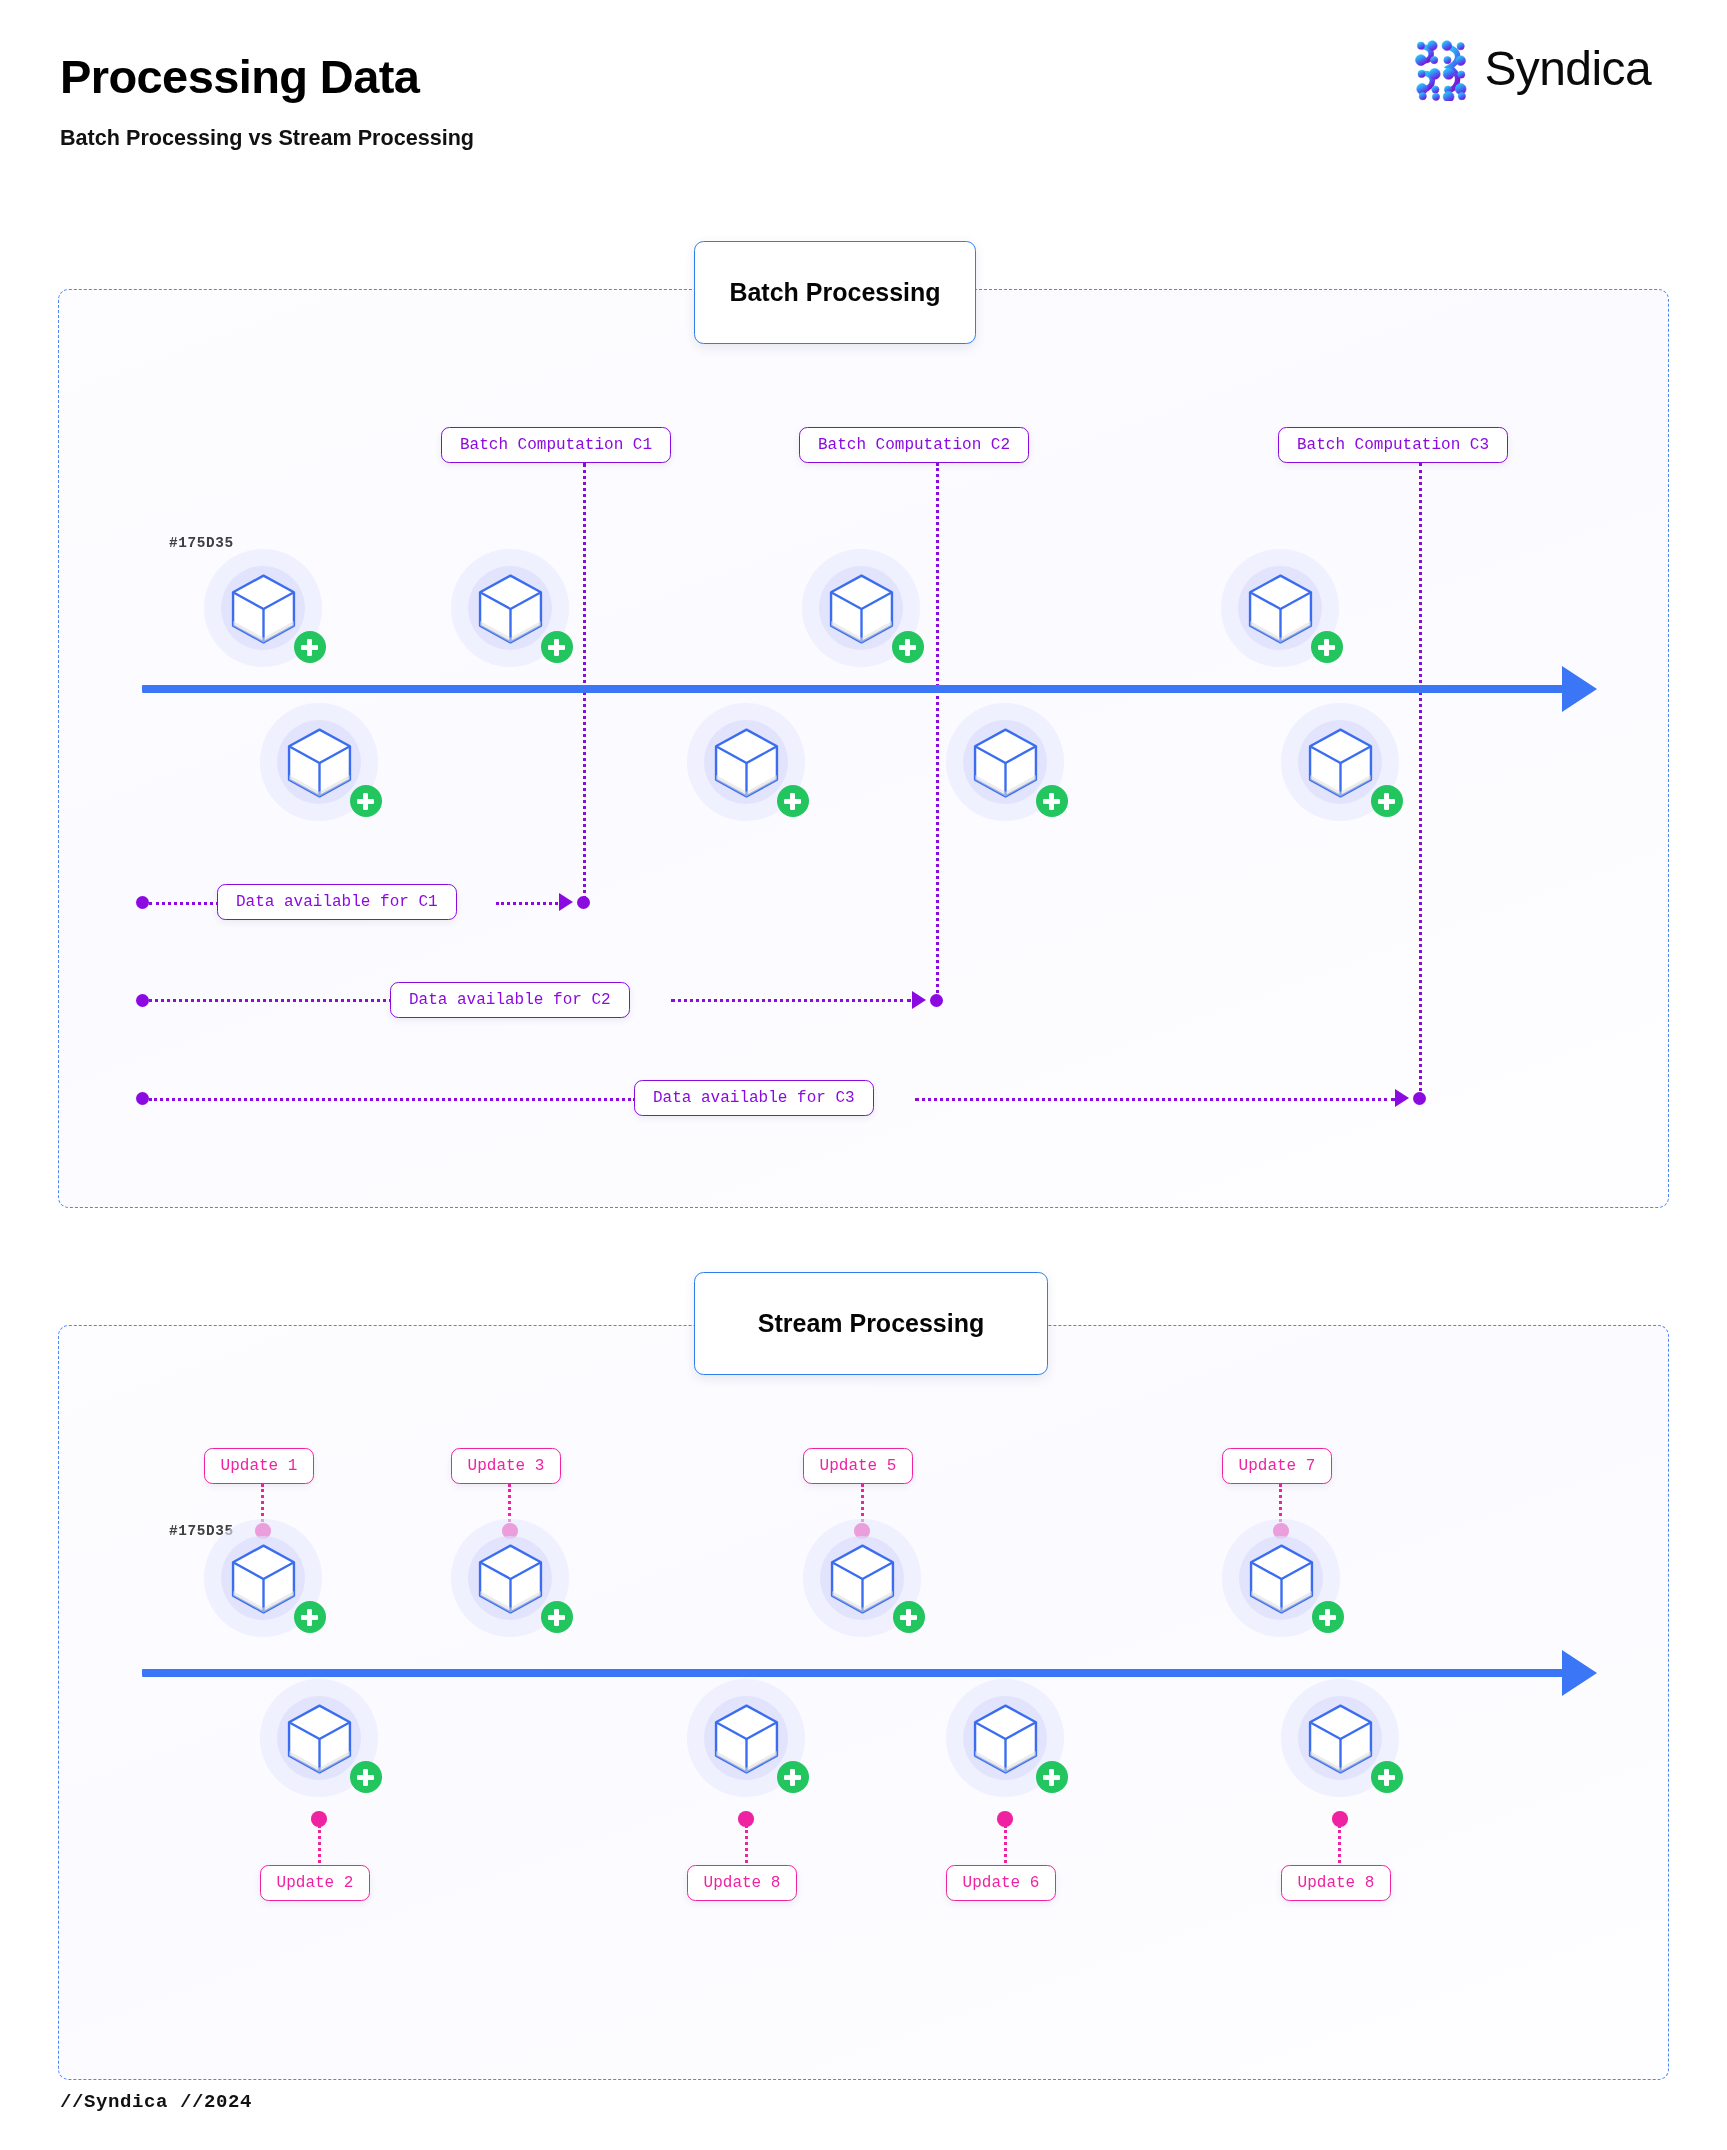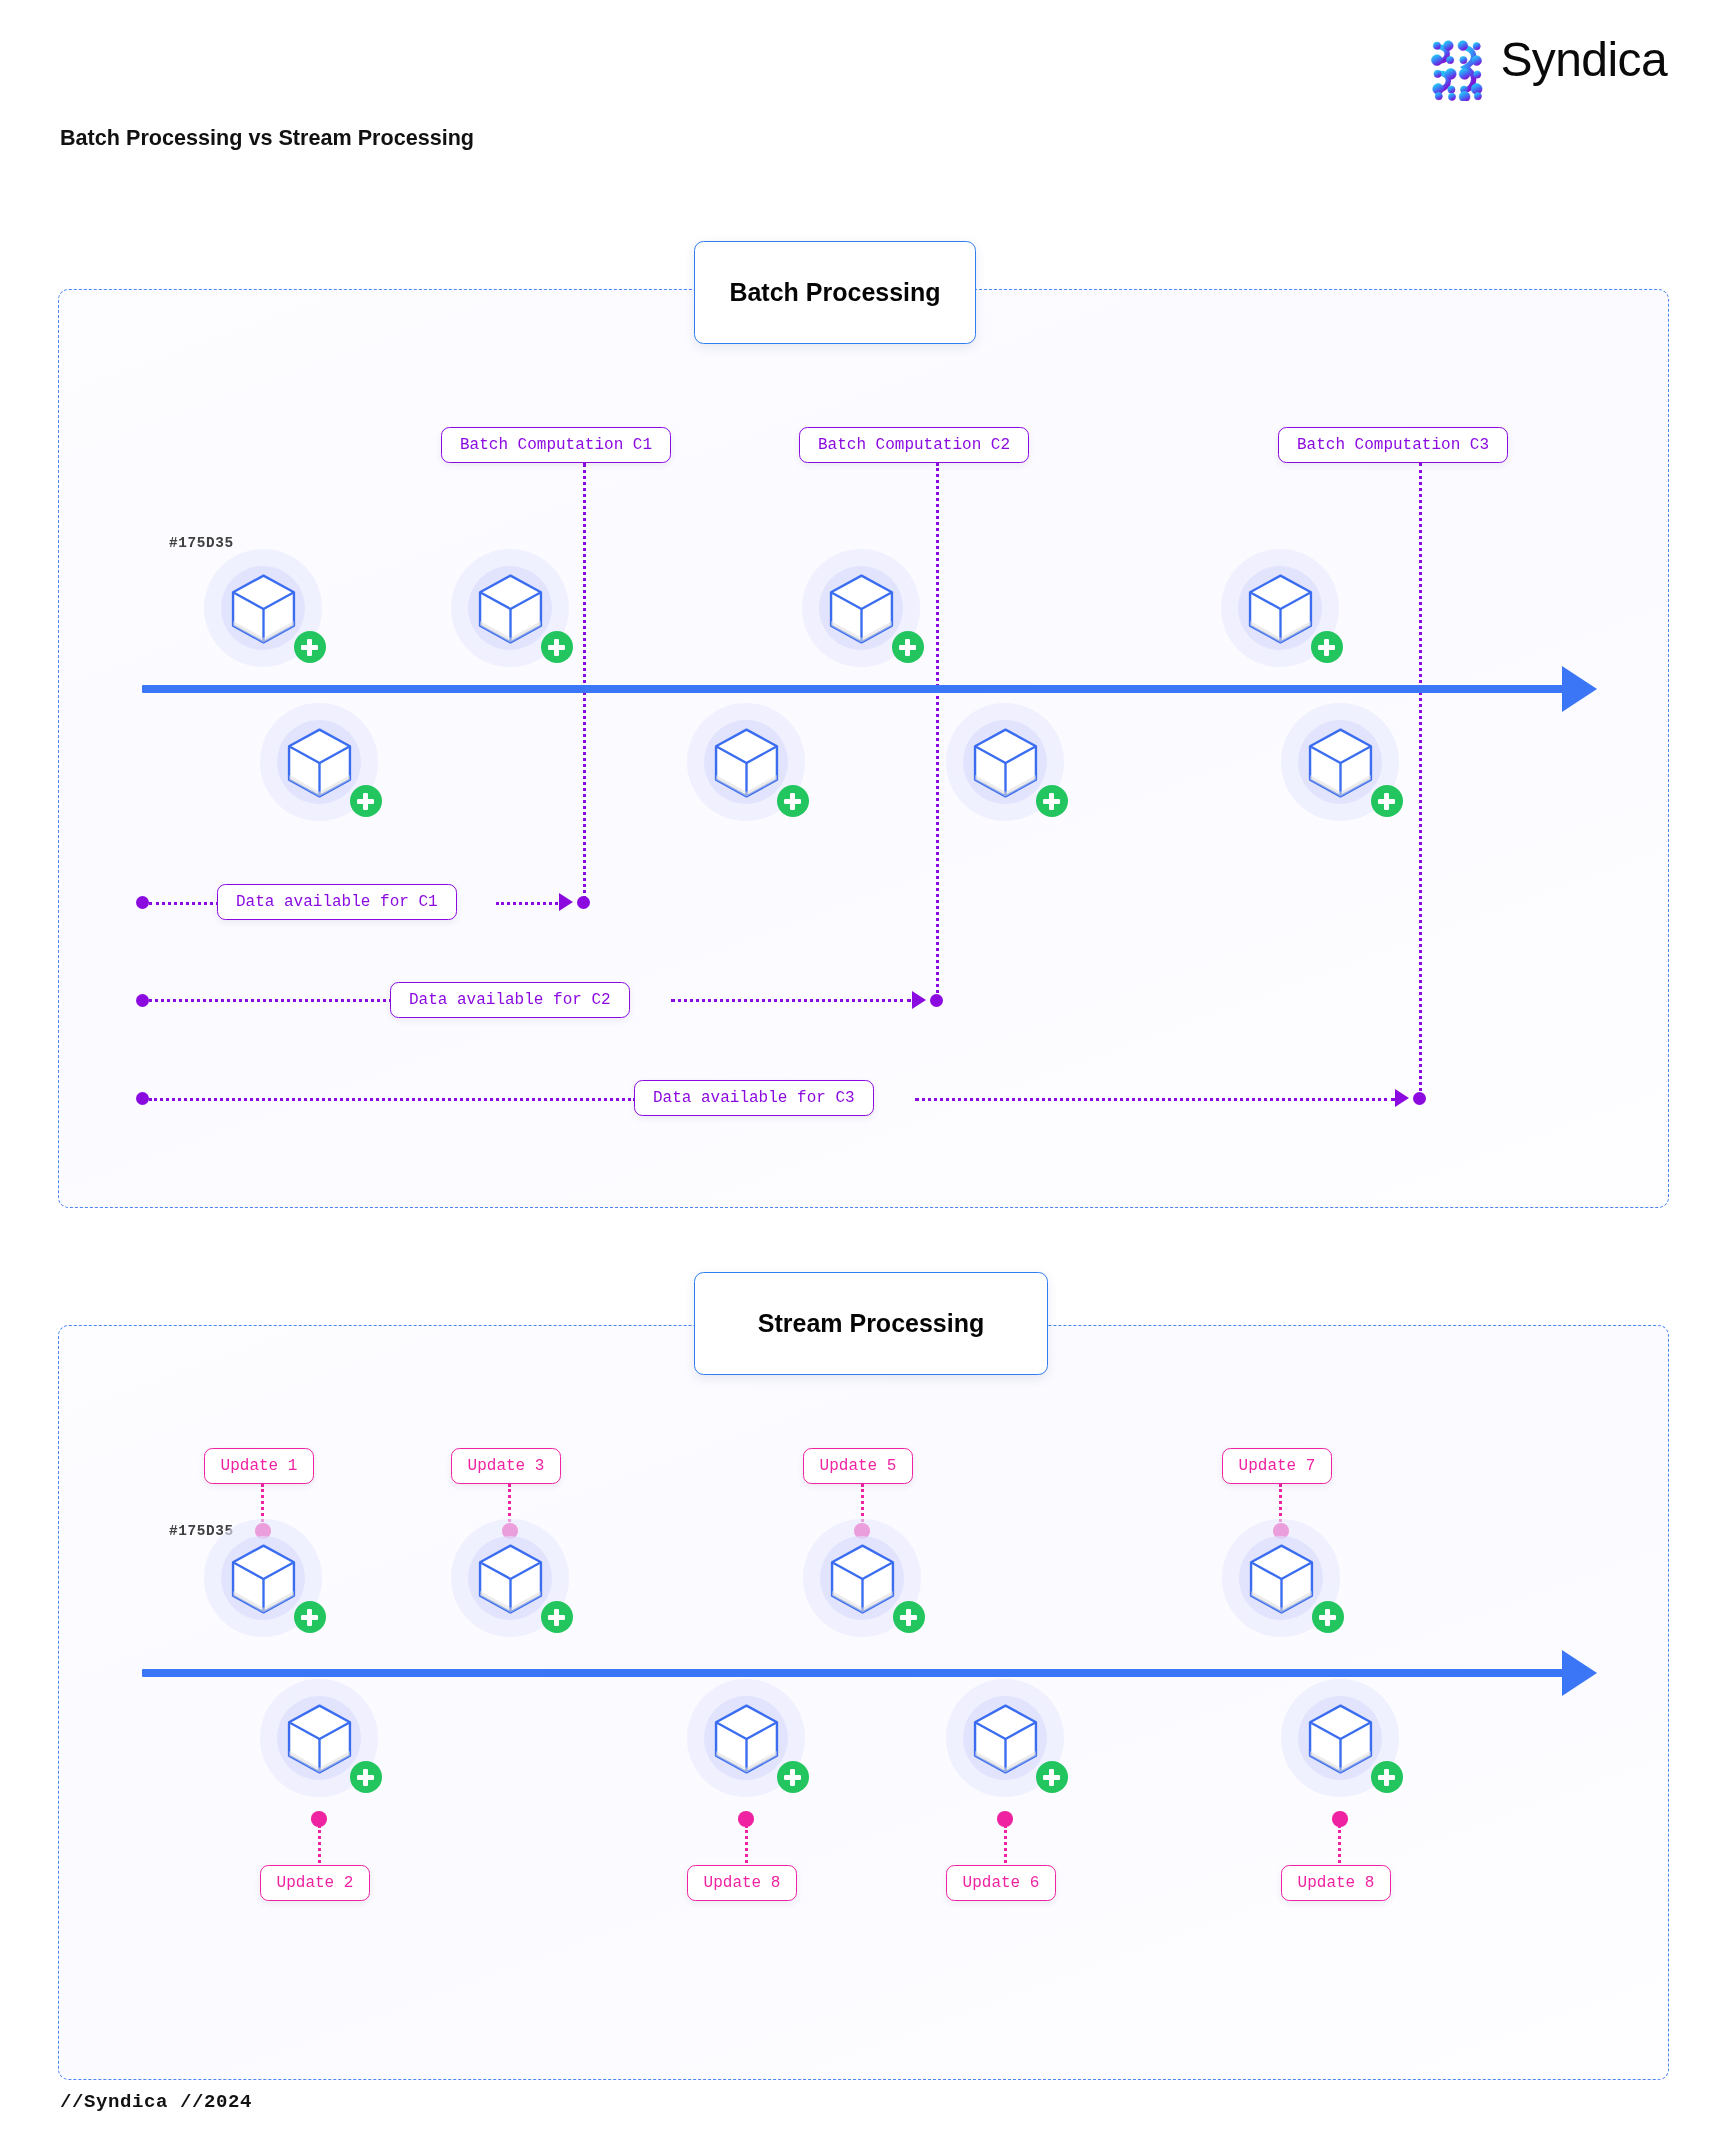--- a/index.html
+++ b/index.html
@@ -14,21 +14,21 @@
   
   .header { position:absolute; left:0; top:0; width:1727px; height:180px; }
   .title {
     position:absolute; left:60px; top:49px;
     font-size:47px; font-weight:bold; color:#000; letter-spacing:-0.6px;
   }
   .subtitle {
     position:absolute; left:60px; top:125px;
     font-size:21.6px; font-weight:bold; color:#111;
   }
-  .logo-wrap { position:absolute; right:60px; top:36px; display:flex; align-items:flex-start; gap:13px; }
+  .logo-wrap { position:absolute; right:76px; top:36px; display:flex; align-items:center; gap:13px; }
   .logo-mark { width:58px; height:65px; display:block; }
   .logo-text { font-size:48px; font-weight:400; color:#0a0a0a; letter-spacing:-0.6px; line-height:1; }
 
   
   .section {
     position:absolute;
     border:1.8px dashed #4a86f7;
     border-radius:10.8px;
     background: linear-gradient(160deg,#fdfcff 0%,#fbfaff 45%,#fefdff 100%);
   }
@@ -137,20 +137,21 @@
     font-family:"Liberation Mono", monospace;
     font-size:19px; font-weight:bold; color:#111; letter-spacing:0.6px;
   }
 </style>
 </head>
 <body>
 
 <div class="page">
 
   <div class="header">
+    <div class="title">Processing Data</div>
     <div class="subtitle">Batch Processing vs Stream Processing</div>
 
     <div class="logo-wrap">
       <svg class="logo-mark" viewBox="0 0 96 108">
         <defs>
           <linearGradient id="lg" x1="0" y1="0" x2="0.55" y2="1">
             <stop offset="0%" stop-color="#1fd8f5"></stop>
             <stop offset="35%" stop-color="#2fa6f7"></stop>
             <stop offset="68%" stop-color="#4a5ef2"></stop>
             <stop offset="100%" stop-color="#7a18d6"></stop>

